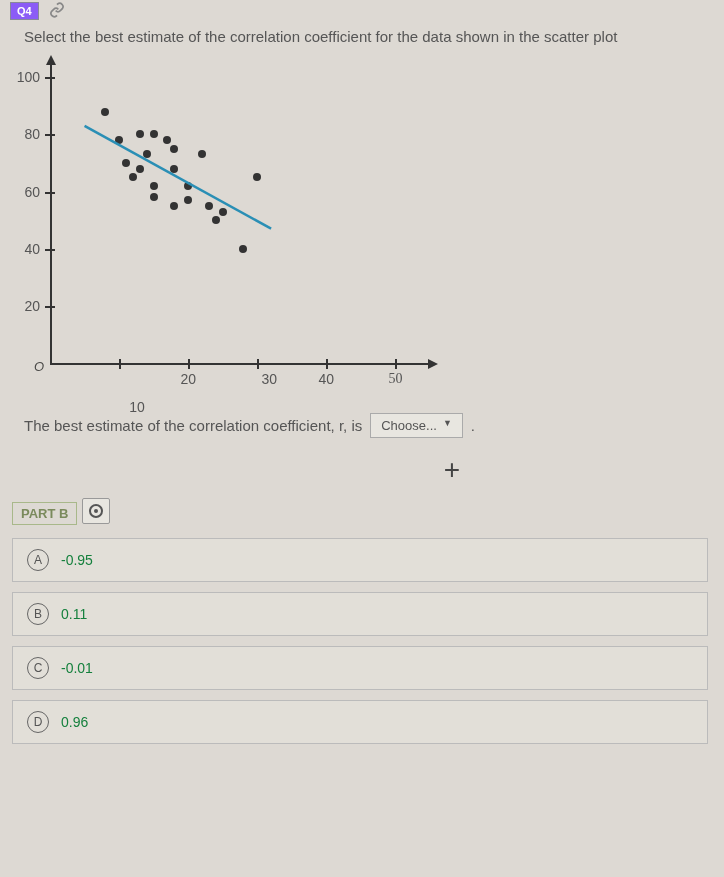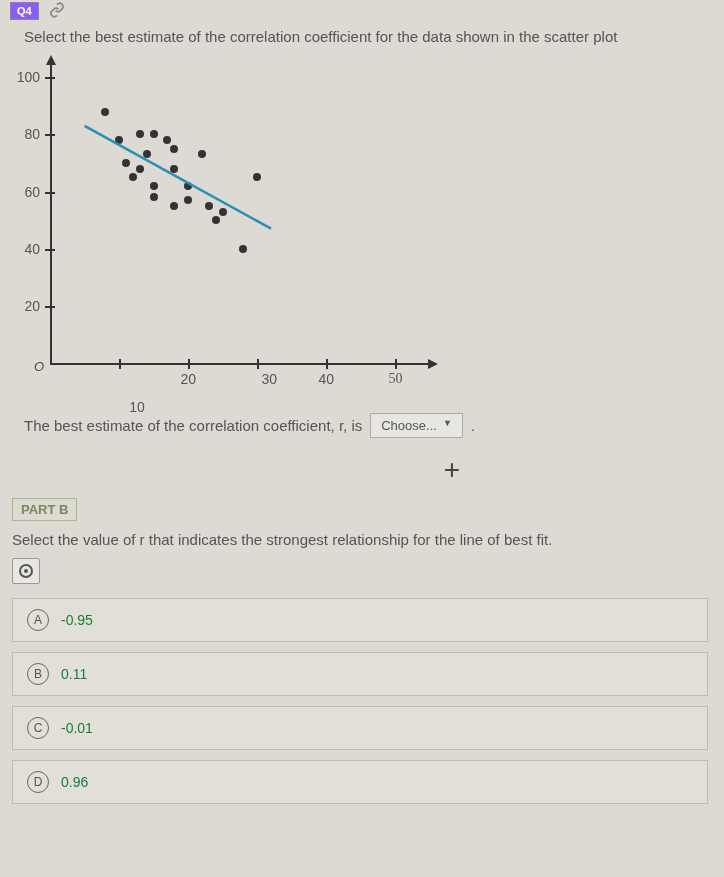--- a/index.html
+++ b/index.html
@@ -215,21 +215,20 @@
     <span>Choose...</span>
     <span class="dropdown-arrow">▼</span>
   </div>
   <span>.</span>
 </div>
 
 <div class="plus-divider">+</div>
 
 <div class="part-b-section">
   <div class="part-b-badge">PART B</div>
-  <div class="part-b-text">Select the value of r that indicates the strongest relationship for the line of best fit.</div>
   <div class="hint-box">
     <div class="hint-circle"></div>
   </div>
   <div id="options-container">
       <div class="answer-option">
         <div class="option-letter">A</div>
         <div class="option-value">-0.95</div>
       </div>
       <div class="answer-option">
         <div class="option-letter">B</div>

